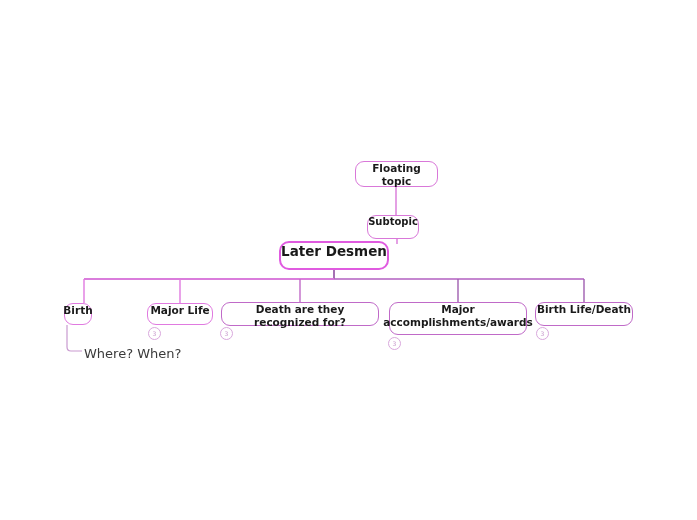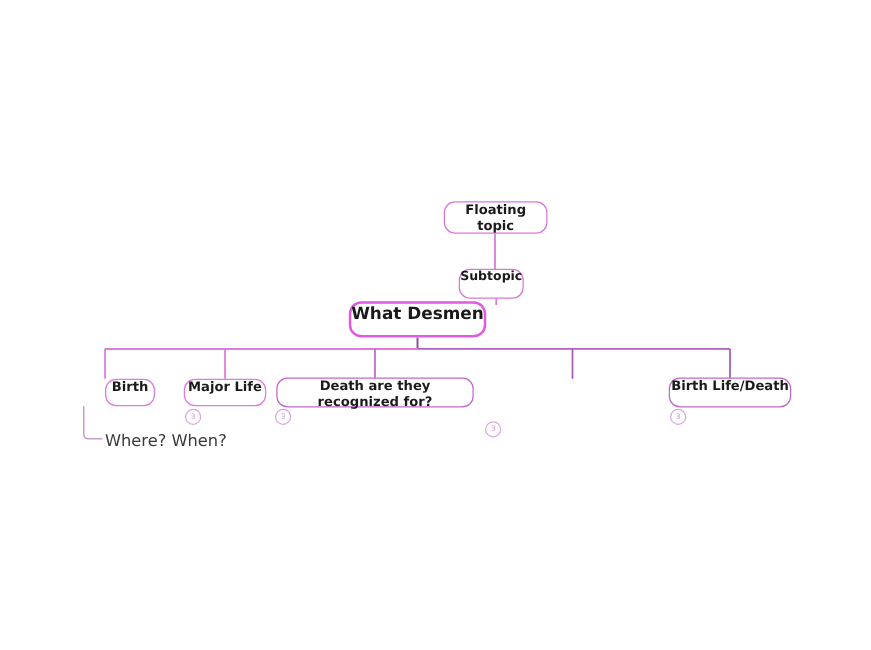--- a/index.html
+++ b/index.html
@@ -112,24 +112,24 @@
 
   <div class="node floating" style="left:355px; top:161px; width:83px; height:26px;">
     <span>Floating topic</span>
   </div>
 
   <div class="node subtopic" style="left:367px; top:215px; width:52px; height:24px;">
     <span>Subtopic</span>
   </div>
 
   <div class="node root" style="left:279px; top:241px; width:110px; height:29px;">
-    <span>What Desmen</span>
+    <span>Later Desmen</span>
   </div>
 
-  <div class="node branch branch-pink" style="left:64px; top:303px; width:40px; height:22px;margin-left:20px;">
+  <div class="node branch branch-pink" style="left:64px; top:303px; width:28px; height:22px;">
     <span>Birth</span>
   </div>
 
   <div class="leaf-text" style="left:84px; top:346px;">
     <span>Where? When?</span>
   </div>
 
   <div class="node branch branch-pink" style="left:147px; top:303px; width:66px; height:22px;">
     <span>Major Life</span>
   </div>
@@ -137,20 +137,24 @@
     <span>3</span>
   </div>
 
   <div class="node branch" style="left:221px; top:302px; width:158px; height:24px;">
     <span>Death are they recognized for?</span>
   </div>
   <div class="badge" style="left:220px; top:327px;">
     <span>3</span>
   </div>
 
+  <div class="node branch" style="left:389px; top:302px; width:138px; height:33px;">
+    <span>Major
+accomplishments/awards</span>
+  </div>
   <div class="badge" style="left:388px; top:337px;">
     <span>3</span>
   </div>
 
   <div class="node branch" style="left:535px; top:302px; width:98px; height:24px;">
     <span>Birth Life/Death</span>
   </div>
   <div class="badge" style="left:536px; top:327px;">
     <span>3</span>
   </div>

